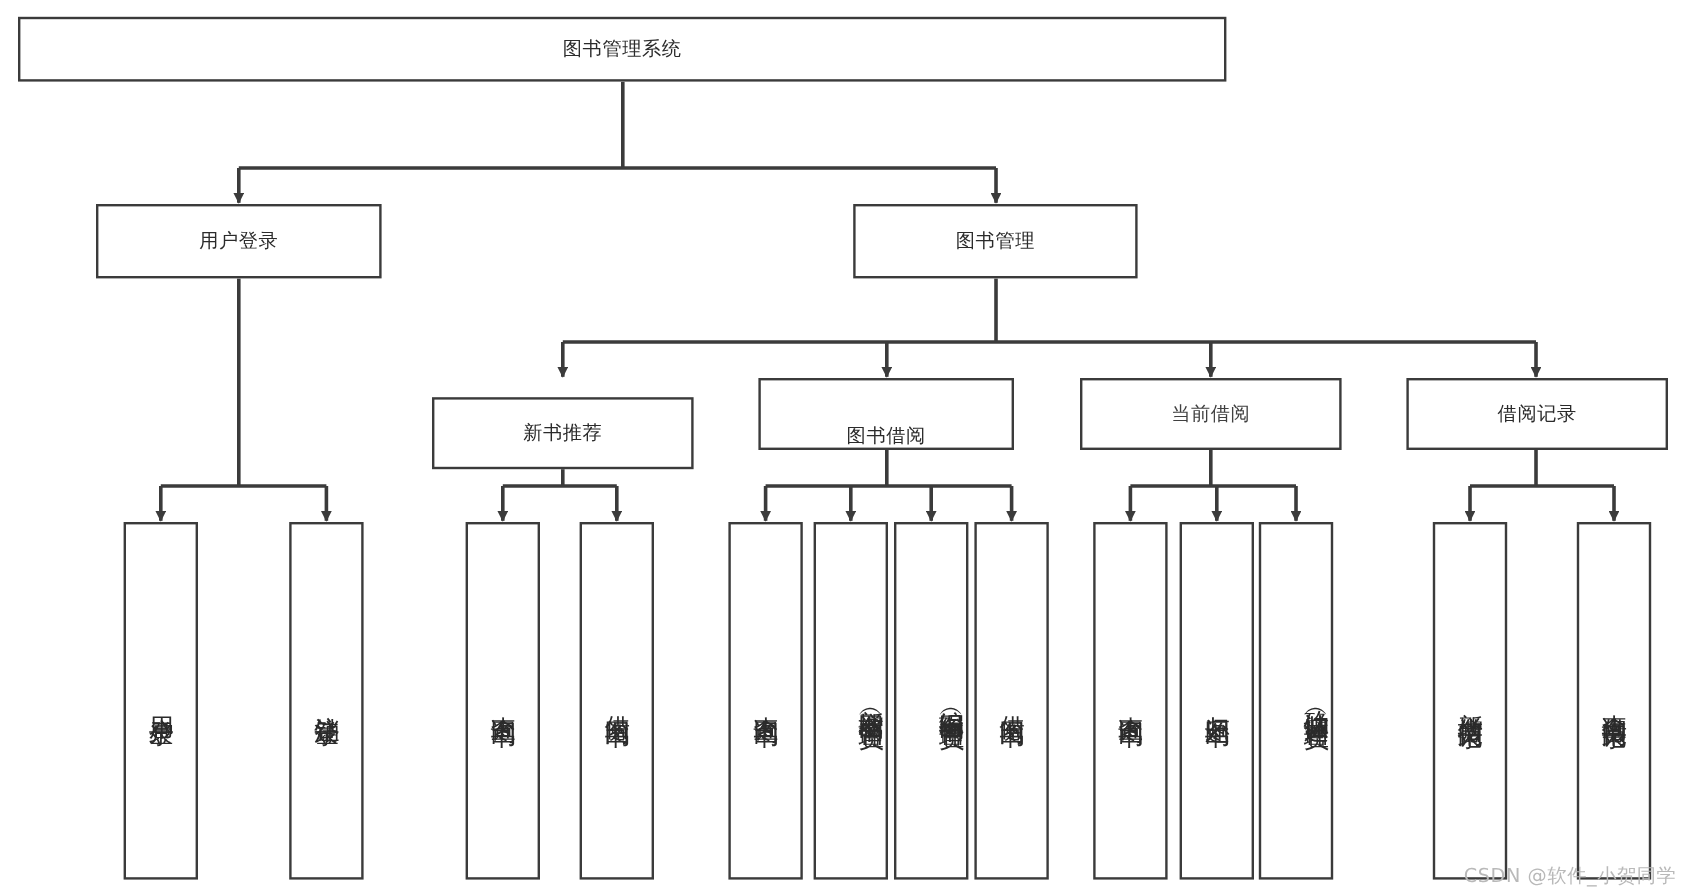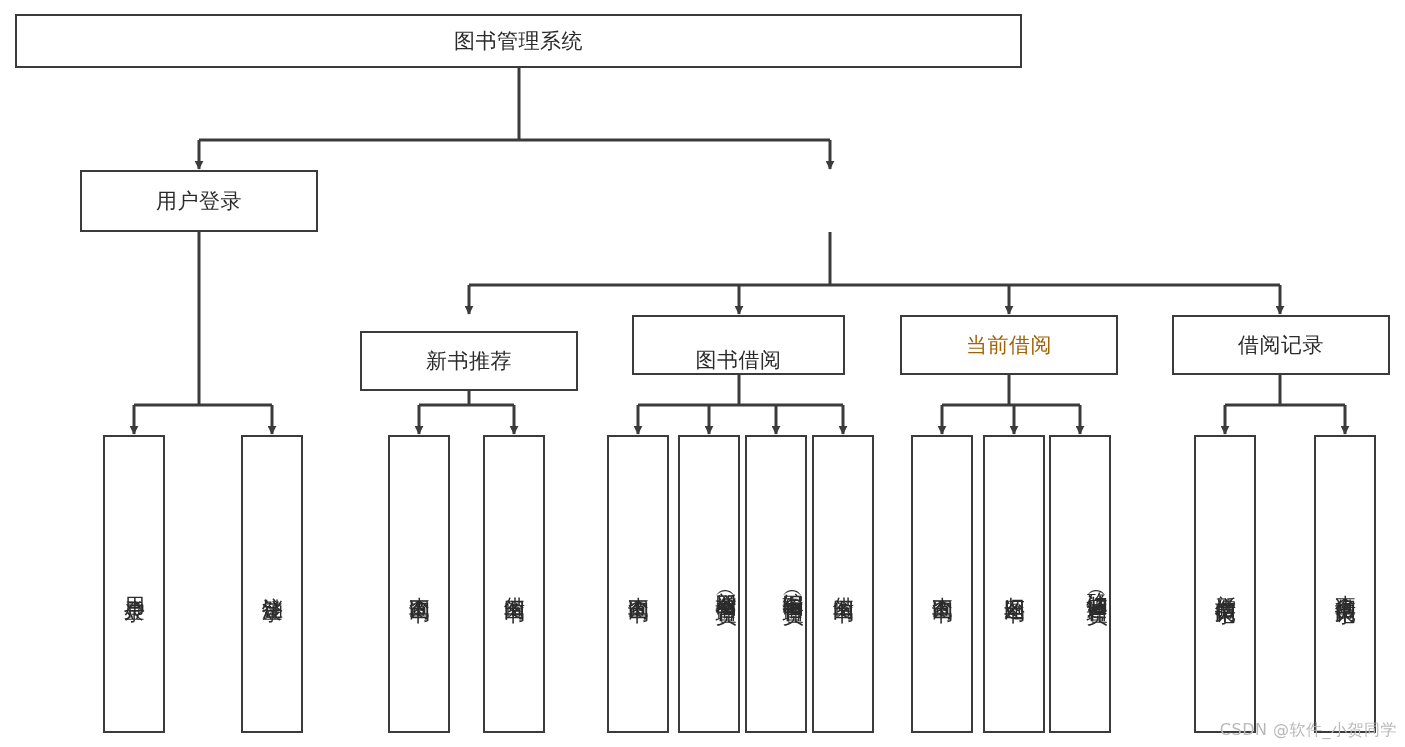--- a/index.html
+++ b/index.html
@@ -34,21 +34,21 @@
     box-sizing: border-box;
     background: #ffffff;
     border: 2px solid #3b3b3b;
     display: flex;
     align-items: center;
     justify-content: center;
     color: #2b2b2b;
     line-height: 1.18;
   }
   .node.horiz {
-    font-size: 21px;
+    font-size: 16px;
     letter-spacing: 0.5px;
   }
   .node.vert {
     writing-mode: vertical-rl;
     text-orientation: upright;
     font-size: 21px;
     letter-spacing: 2px;
     padding-top: 4px;
     padding-bottom: 4px;
     align-items: flex-start;
@@ -127,28 +127,31 @@
       </g>
   </svg>
 
   <div class="node horiz" style="left: 15px; top: 14px; width: 1007px; height: 54px; border-color: rgb(59, 59, 59); color: rgb(43, 43, 43);">
     <span class="label">图书管理系统</span>
   </div>
 
   <div class="node horiz" style="left: 80px; top: 170px; width: 238px; height: 62px; border-color: rgb(59, 59, 59); color: rgb(43, 43, 43);">
     <span class="label">用户登录</span>
   </div>
+  <div class="node horiz" style="left: 711px; top: 170px; width: 237px; height: 62px; border-color: rgb(59, 59, 59); color: rgb(43, 43, 43);">
+    <span class="label">图书管理</span>
+  </div>
 
   <div class="node horiz" style="left: 360px; top: 315px; width: 218px; height: 60px; border-color: rgb(59, 59, 59); color: rgb(43, 43, 43); margin-top: 16px;">
     <span class="label">新书推荐</span>
   </div>
   <div class="node horiz" style="left: 632px; top: 315px; width: 213px; height: 60px; border-color: rgb(59, 59, 59); color: rgb(43, 43, 43); align-items: flex-end;">
     <span class="label">图书借阅</span>
   </div>
-  <div class="node horiz" style="left: 900px; top: 315px; width: 218px; height: 60px; border-color: rgb(59, 59, 59); color: #a16207;">
+  <div class="node horiz" style="left: 900px; top: 315px; width: 218px; height: 60px; border-color: rgb(59, 59, 59); color: #404040;">
     <span class="label">当前借阅</span>
   </div>
   <div class="node horiz" style="left: 1172px; top: 315px; width: 218px; height: 60px; border-color: rgb(59, 59, 59); color: rgb(43, 43, 43);">
     <span class="label">借阅记录</span>
   </div>
 
   <div class="node vert centered" style="left: 103px; top: 435px; width: 62px; height: 298px; border-color: rgb(59, 59, 59); color: rgb(43, 43, 43);">
     <span class="label">用户登录</span>
   </div>
   <div class="node vert centered" style="left: 241px; top: 435px; width: 62px; height: 298px; border-color: rgb(59, 59, 59); color: rgb(43, 43, 43);">

